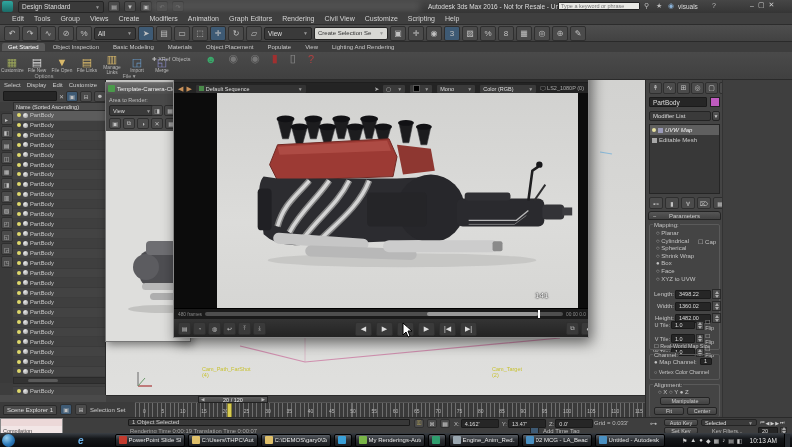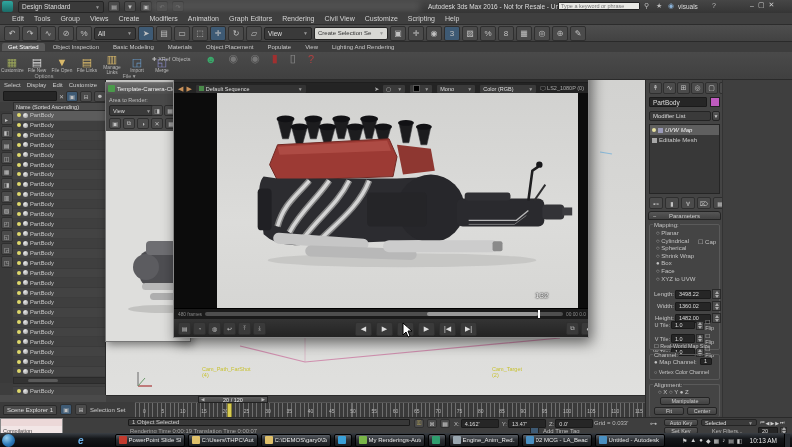--- a/index.html
+++ b/index.html
@@ -889,21 +889,21 @@
             <path d="M112 88 C98 108 84 118 72 140"></path>
           <path d="M132 88 C120 112 102 124 86 146"></path>
             <path d="M152 88 C142 114 120 130 100 150"></path>
         </g>
         <rect x="56" y="140" width="96" height="11" rx="5.5" fill="#c6c6c6" transform="rotate(4 56 140)"></rect>
         <rect x="88" y="153" width="112" height="11" rx="5.5" fill="#b8b8b8" transform="rotate(2 88 153)"></rect>
         <rect x="166" y="148" width="116" height="12" rx="6" fill="#cccccc"></rect>
         <rect x="276" y="149" width="10" height="10" rx="2" fill="#8a8a8a"></rect>
         <rect x="150" y="100" width="60" height="34" rx="4" fill="#252528"></rect>
       </svg>
-      <span class="w nw" style="left:318px;top:198px;font-size:8px;color:#fff;text-shadow:0 0 2px #000,0 0 1px #000">132</span>
+      <span class="w nw" style="left:318px;top:198px;font-size:8px;color:#fff;text-shadow:0 0 2px #000,0 0 1px #000">141</span>
     </div>
   </div>
   <div class="w row" style="left:0;top:250px;width:416px;height:11px;background:#1a1a1a;border-top:1px solid #000;padding:0 4px;gap:3px">
     <span class="nw" style="font-size:4.8px;color:#8a8a8a">480 frames</span>
     <span style="position:relative;flex:1;height:4px;background:#4e4e4e;border-radius:2px">
       <span class="w" style="left:62%;top:0;width:31%;height:4px;background:#9a9a9a;border-radius:2px"></span>
       <span class="w" style="left:93%;top:-2px;width:2px;height:8px;background:#fff"></span>
     </span>
     <span class="nw" style="font-size:4.8px;color:#8a8a8a">00:00  0.0</span>
   </div>

